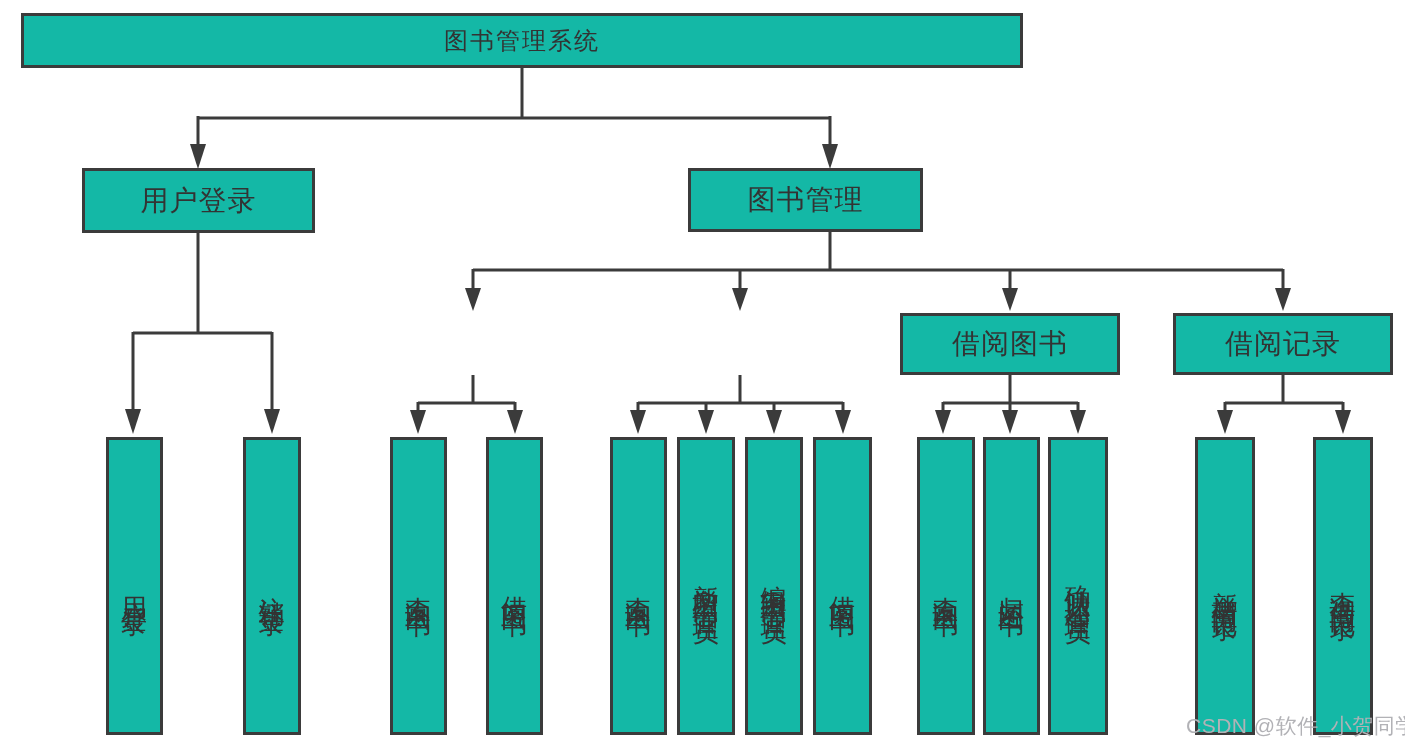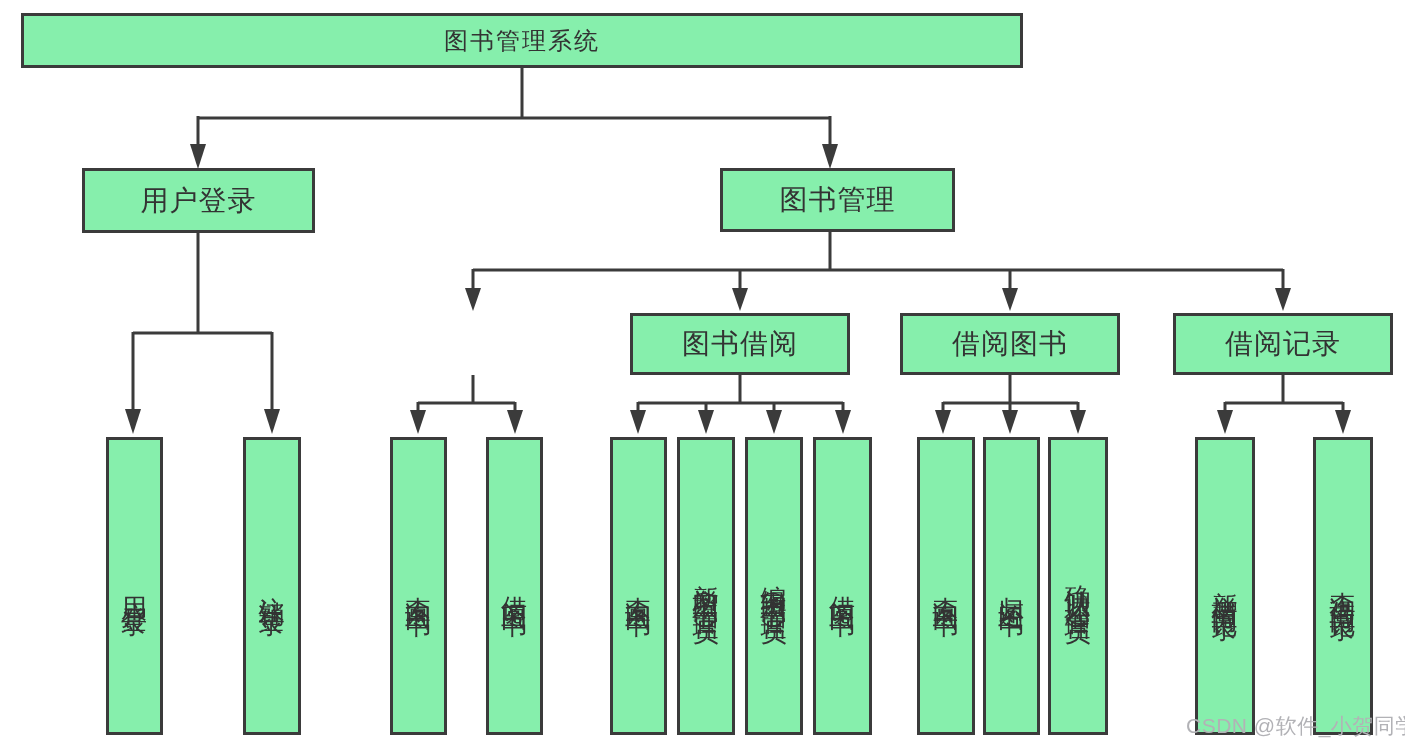--- a/index.html
+++ b/index.html
@@ -8,21 +8,21 @@
     width:1405px;height:747px;
     background:#ffffff;
     font-family:"Liberation Sans","DejaVu Sans",sans-serif;
     overflow:hidden;
   }
   .connectors{position:absolute;left:0;top:0;width:1405px;height:747px;}
   .node{
     position:absolute;
     box-sizing:border-box;
     border:3px solid #3b3b3b;
-    background:#86efac;
+    background:#14b8a6;
     color:#333333;
     display:flex;
     align-items:center;
     justify-content:center;
     text-align:center;
   }
   .node.root{font-size:24px;letter-spacing:2px;}
   .node.h2{font-size:28px;letter-spacing:1px;}
   .node.h3{font-size:28px;letter-spacing:1px;}
   .node.v{
@@ -81,23 +81,22 @@
       <polygon points="1002,410 1018,410 1010,434"></polygon>
       <polygon points="1070,410 1086,410 1078,434"></polygon>
       <polygon points="1217,410 1233,410 1225,434"></polygon>
       <polygon points="1335,410 1351,410 1343,434"></polygon>
     </g>
   </svg>
 
   <div class="node root" style="left:21px;top:13px;width:1002px;height:55px">图书管理系统</div>
 
   <div class="node h2" style="left:82px;top:168px;width:233px;height:65px">用户登录</div>
-  <div class="node h2" style="left:720px;top:168px;width:235px;height:64px">图书管理</div>
+  <div class="node h2" style="left:688px;top:168px;width:235px;height:64px">图书管理</div>
 
-  <div class="node h3" style="left:630px;top:313px;width:220px;height:62px">图书借阅</div>
   <div class="node h3" style="left:900px;top:313px;width:220px;height:62px">借阅图书</div>
   <div class="node h3" style="left:1173px;top:313px;width:220px;height:62px">借阅记录</div>
 
   <div class="node v" style="left:106px;top:437px;width:57px;height:298px">用户登录</div>
   <div class="node v" style="left:243px;top:437px;width:58px;height:298px">注销登录</div>
 
   <div class="node v" style="left:390px;top:437px;width:57px;height:298px">查询图书</div>
   <div class="node v" style="left:486px;top:437px;width:57px;height:298px">借阅图书</div>
 
   <div class="node v" style="left:610px;top:437px;width:57px;height:298px">查询图书</div>

